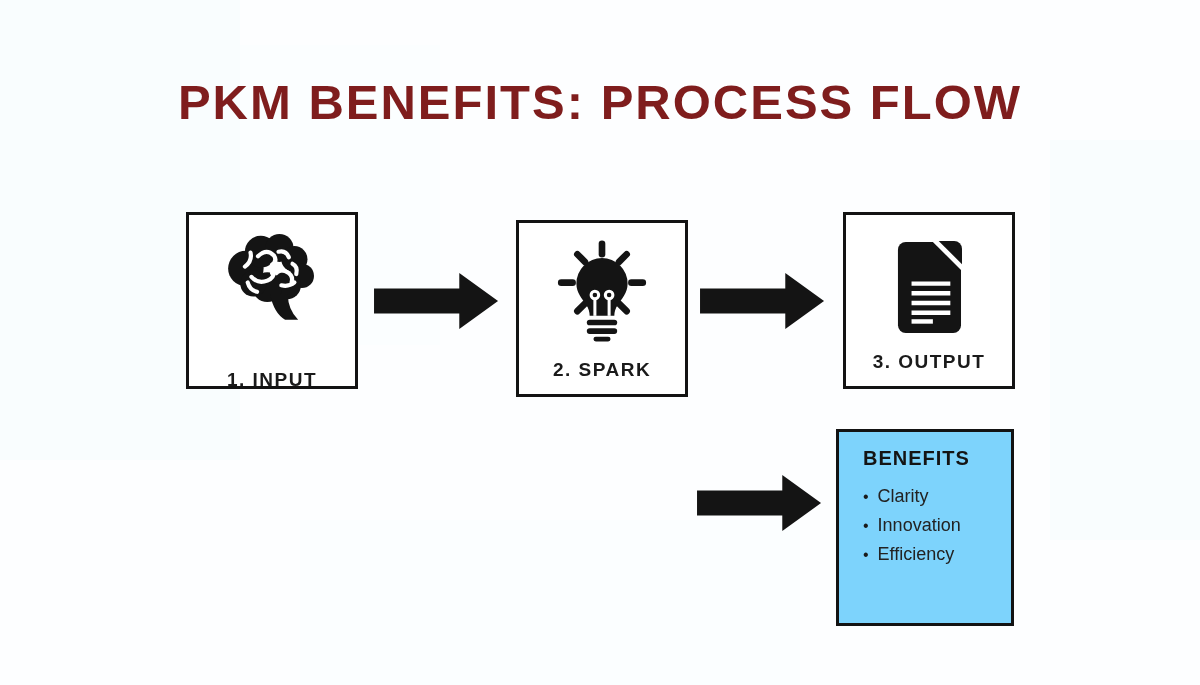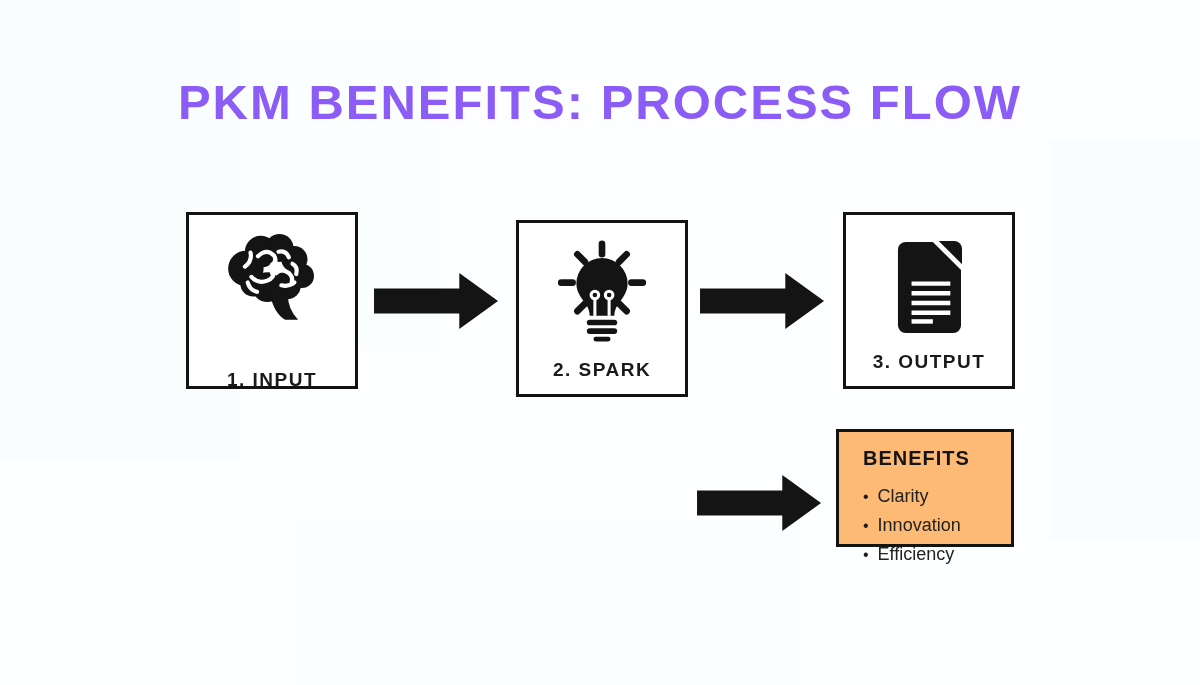--- a/index.html
+++ b/index.html
@@ -23,21 +23,21 @@
   .patch-4 { left: 300px; top: 520px; width: 500px; height: 165px; background: #fbfeff; }
 
   .title {
     position: absolute;
     left: 0; right: 0;
     top: 74px;
     text-align: center;
     font-size: 49px;
     font-weight: bold;
     letter-spacing: 2px;
-    color: #8b5cf6;
+    color: #7f1d1d;
     white-space: nowrap;
   }
 
   .step-box {
     position: absolute;
     width: 172px;
     height: 177px;
     background: #ffffff;
     border: 3px solid #131313;
     display: flex;
@@ -70,22 +70,22 @@
     height: 62px;
   }
   .arrow-1 { left: 373px; top: 270px; }
   .arrow-2 { left: 699px; top: 270px; }
   .arrow-3 { left: 696px; top: 472px; }
 
   .benefits-box {
     position: absolute;
     left: 836px; top: 429px;
     width: 178px;
-    height: 118px;
-    background: #fdba74;
+    height: 197px;
+    background: #7dd3fc;
     border: 3px solid #131313;
     padding: 15px 24px 0 24px;
   }
   .benefits-heading {
     font-size: 20px;
     font-weight: bold;
     letter-spacing: 1px;
     color: #141414;
     margin-bottom: 12px;
   }

